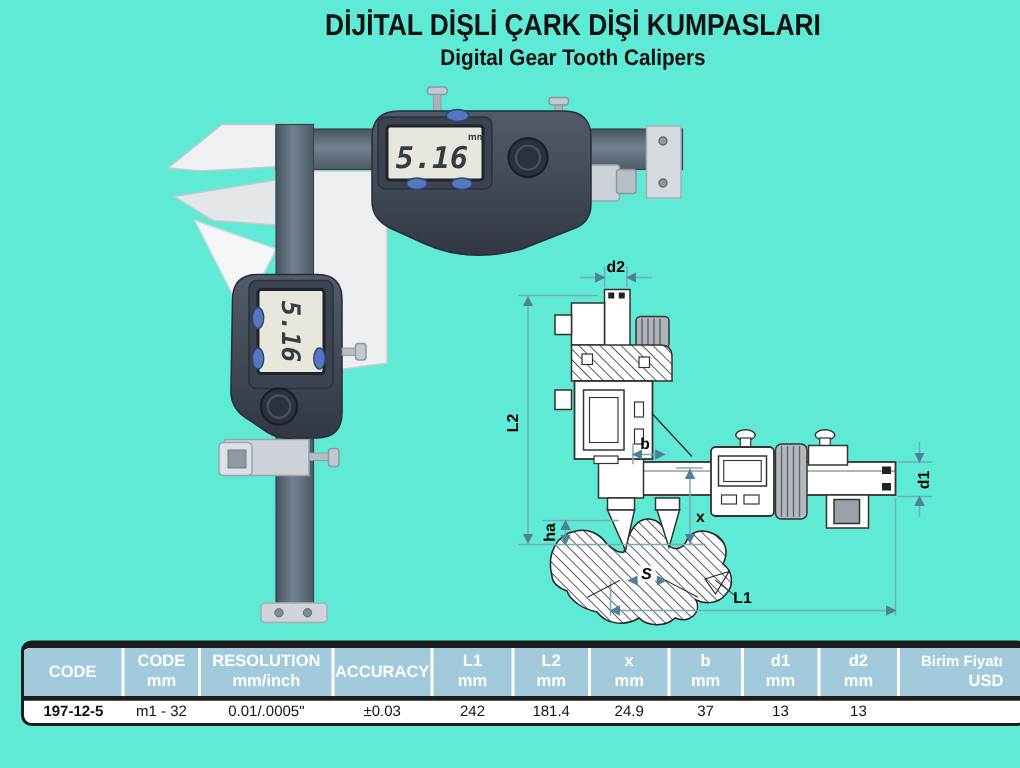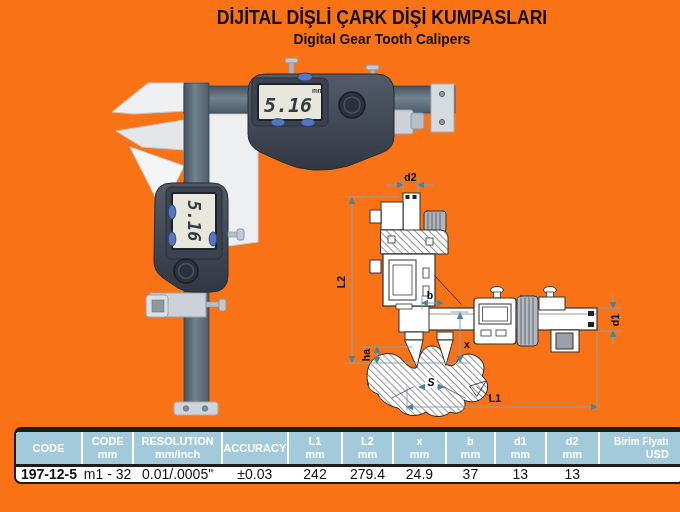--- a/index.html
+++ b/index.html
@@ -1,30 +1,30 @@
 <!DOCTYPE html>
 <html><head>
 <meta charset="utf-8">
 <style>
   html,body{margin:0;padding:0;}
   body{width:680px;height:512px;background:#fff;font-family:"Liberation Sans",sans-serif;overflow:hidden;}
-  .page{position:relative;width:680px;height:512px;background:#f97316;}
+  .page{position:relative;width:680px;height:512px;background:#5eead4;}
   header{position:absolute;top:6px;left:0;right:0;text-align:center;padding-left:84px;}
   h1{margin:0;font-size:20px;font-weight:bold;color:#111;letter-spacing:0px;transform:scaleX(.88);transform-origin:center;white-space:nowrap;font-family:"Liberation Sans",sans-serif;}
   h2{margin:1px 0 0 0;font-size:15px;font-weight:bold;color:#111;transform:scaleX(.92);transform-origin:center;white-space:nowrap;}
   .illustration{position:absolute;top:50px;left:0;width:680px;height:375px;}
   .table-wrap{position:absolute;left:14px;top:427px;width:671px;box-sizing:border-box;border:2px solid #1c1c1c;border-top-width:5px;border-radius:7px;overflow:hidden;background:#fff;}
   table{border-collapse:collapse;width:100%;table-layout:fixed;}
   thead th{background:#a2cadb;color:#fff;font-size:11px;font-weight:bold;border-right:2px solid #fbfdfe;border-bottom:3px solid #1c1c1c;padding:3px 0;vertical-align:middle;line-height:1.2;}
   thead th:last-child{border-right:none;}
   thead th span{display:block;}
   thead th .l2{font-weight:bold;}
   th.price .l1{font-size:10px;}
   th.price .l2{font-size:11px;padding-left:32px;}
-  tbody td{font-size:14px;color:#111;text-align:center;height:15px;padding:0;line-height:15px;}
+  tbody td{font-size:10px;color:#111;text-align:center;height:15px;padding:0;line-height:15px;}
   tbody tr.alt{background:#e9e9e9;}
   td.code{font-weight:bold;}
 </style>
 </head>
 <body>
 
 <div class="page">
 
   <header>
     <h1>DİJİTAL DİŞLİ ÇARK DİŞİ KUMPASLARI</h1>
@@ -294,21 +294,21 @@
             </th>
         </tr>
       </thead>
       <tbody>
         <tr>
           <td class="code">197-12-5</td>
           <td>m1 - 32</td>
           <td>0.01/.0005"</td>
           <td>±0.03</td>
           <td>242</td>
-          <td>279.4</td>
+          <td>181.4</td>
           <td>24.9</td>
           <td>37</td>
           <td>13</td>
           <td>13</td>
           <td></td>
         </tr>
       </tbody>
     </table>
   </div>
 

